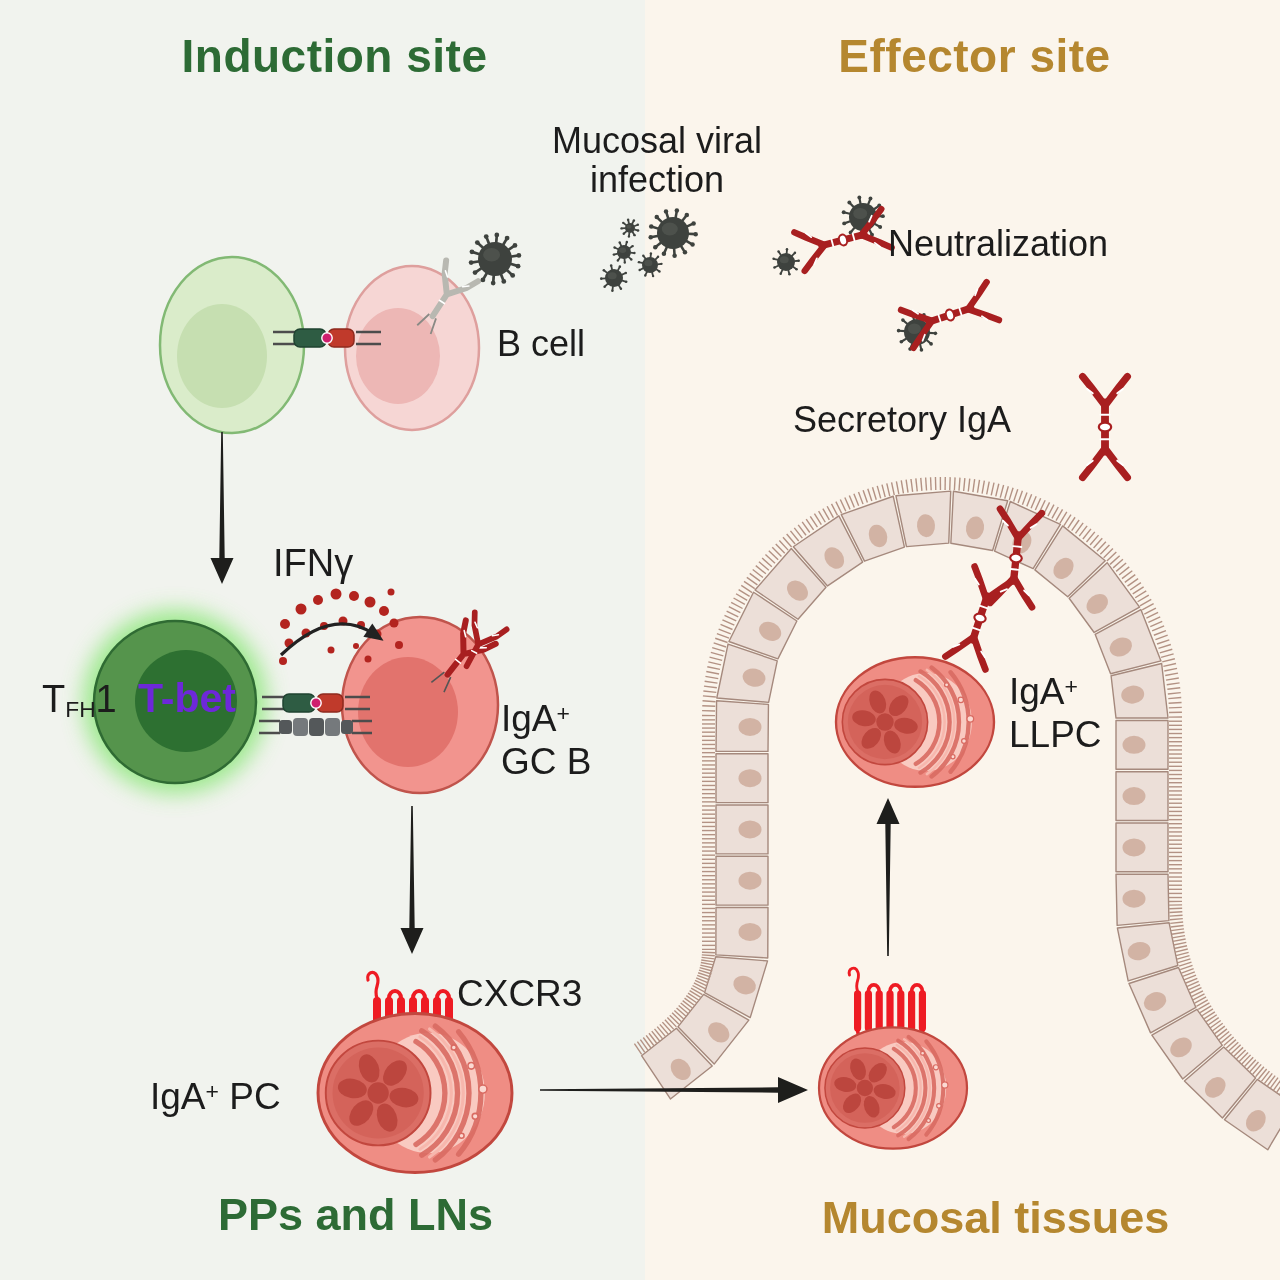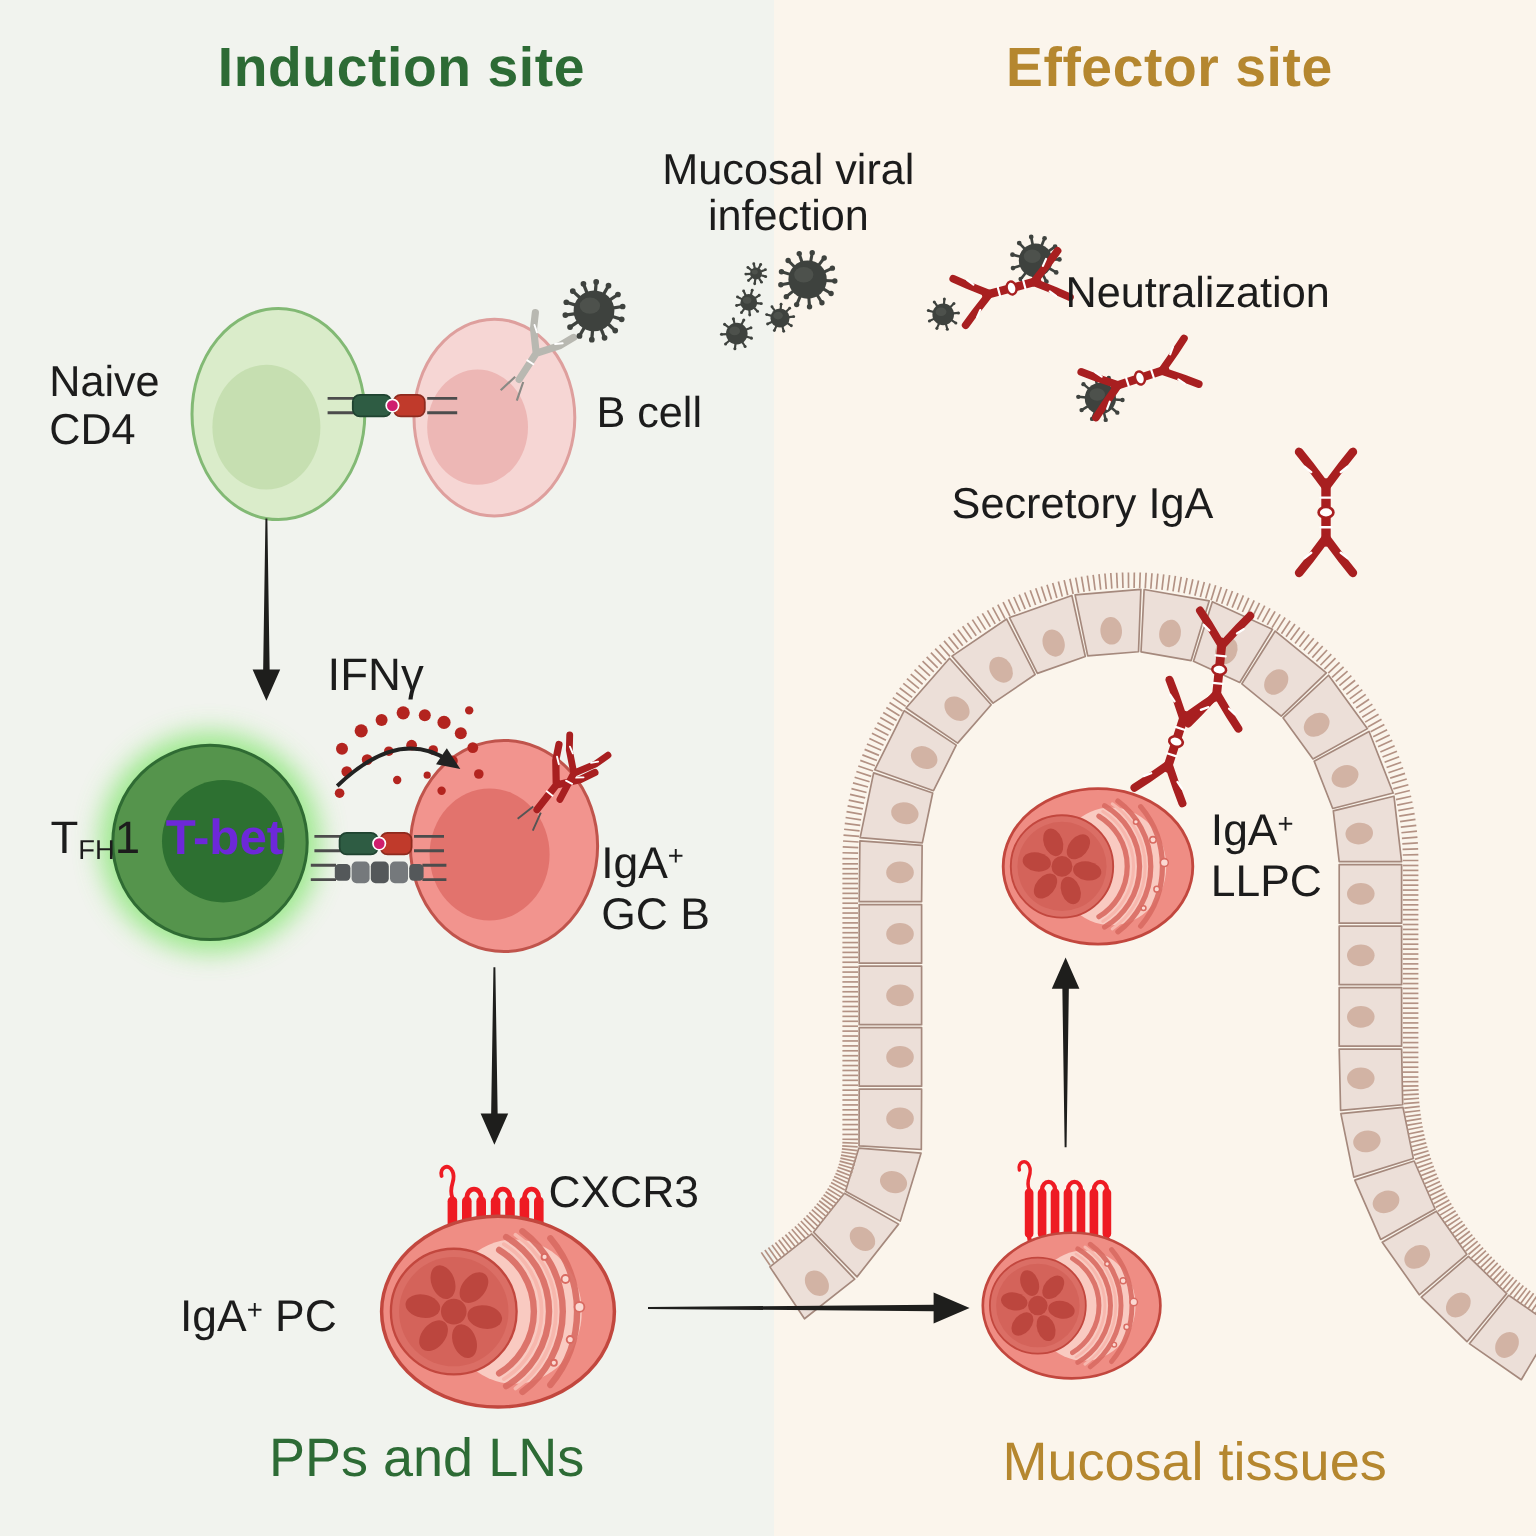--- a/index.html
+++ b/index.html
@@ -6,21 +6,21 @@
   #stage {
     position:relative; width:1280px; height:1280px; overflow:hidden;
     font-family:"Liberation Sans", sans-serif;
   }
   .bg { position:absolute; top:0; height:1280px; }
   #bg-left  { left:0;   width:645px; background:var(--bg-left); }
   #bg-right { left:645px; width:635px; background:var(--bg-right); }
   #scene { position:absolute; left:0; top:0; }
   .lbl { position:absolute; color:var(--text-dark); font-size:36px; line-height:40px; white-space:nowrap; }
   .title { font-weight:bold; font-size:46px; letter-spacing:0.5px; }
-  .footer { font-weight:normal; font-size:45px;padding-left:21px; }
+  .footer { font-weight:bold; font-size:45px;padding-left:21px; }
   .center { text-align:center;margin-left:12px; }
   sub.mk { font-size:0.6em; vertical-align:-0.22em;text-align:center; }
   sup.mk { font-size:0.62em; vertical-align:0.45em; }
 </style>
 </head>
 <body>
 
 <div id="stage">
   <div id="bg-left" class="bg"></div>
   <div id="bg-right" class="bg"></div>
@@ -906,24 +906,20 @@
 
   <div class="lbl title center" style="left:0;top:36px;width:645px;color:var(--induction-green)">Induction site</div>
 
   <div class="lbl title center" style="left:645px;top:36px;width:635px;color:var(--effector-gold)">Effector site</div>
 
   <div class="lbl center" style="left:445px;top:121px;width:400px;line-height:39px">
     <span>Mucosal viral</span><br>
     <span>infection</span>
   </div>
 
-  <div class="lbl" style="left:41px;top:298px;line-height:40px">
-    <span>Naive</span><br>
-    <span>CD4</span>
-  </div>
 
   <div class="lbl" style="left:497px;top:324px">B cell</div>
 
   <div class="lbl" style="left:888px;top:224px">Neutralization</div>
 
   <div class="lbl" style="left:793px;top:400px">Secretory IgA</div>
 
   <div class="lbl" style="left:273px;top:543px;font-size:38px">IFNγ</div>
 
   <div class="lbl" style="left:42px;top:679px;font-size:38px">

